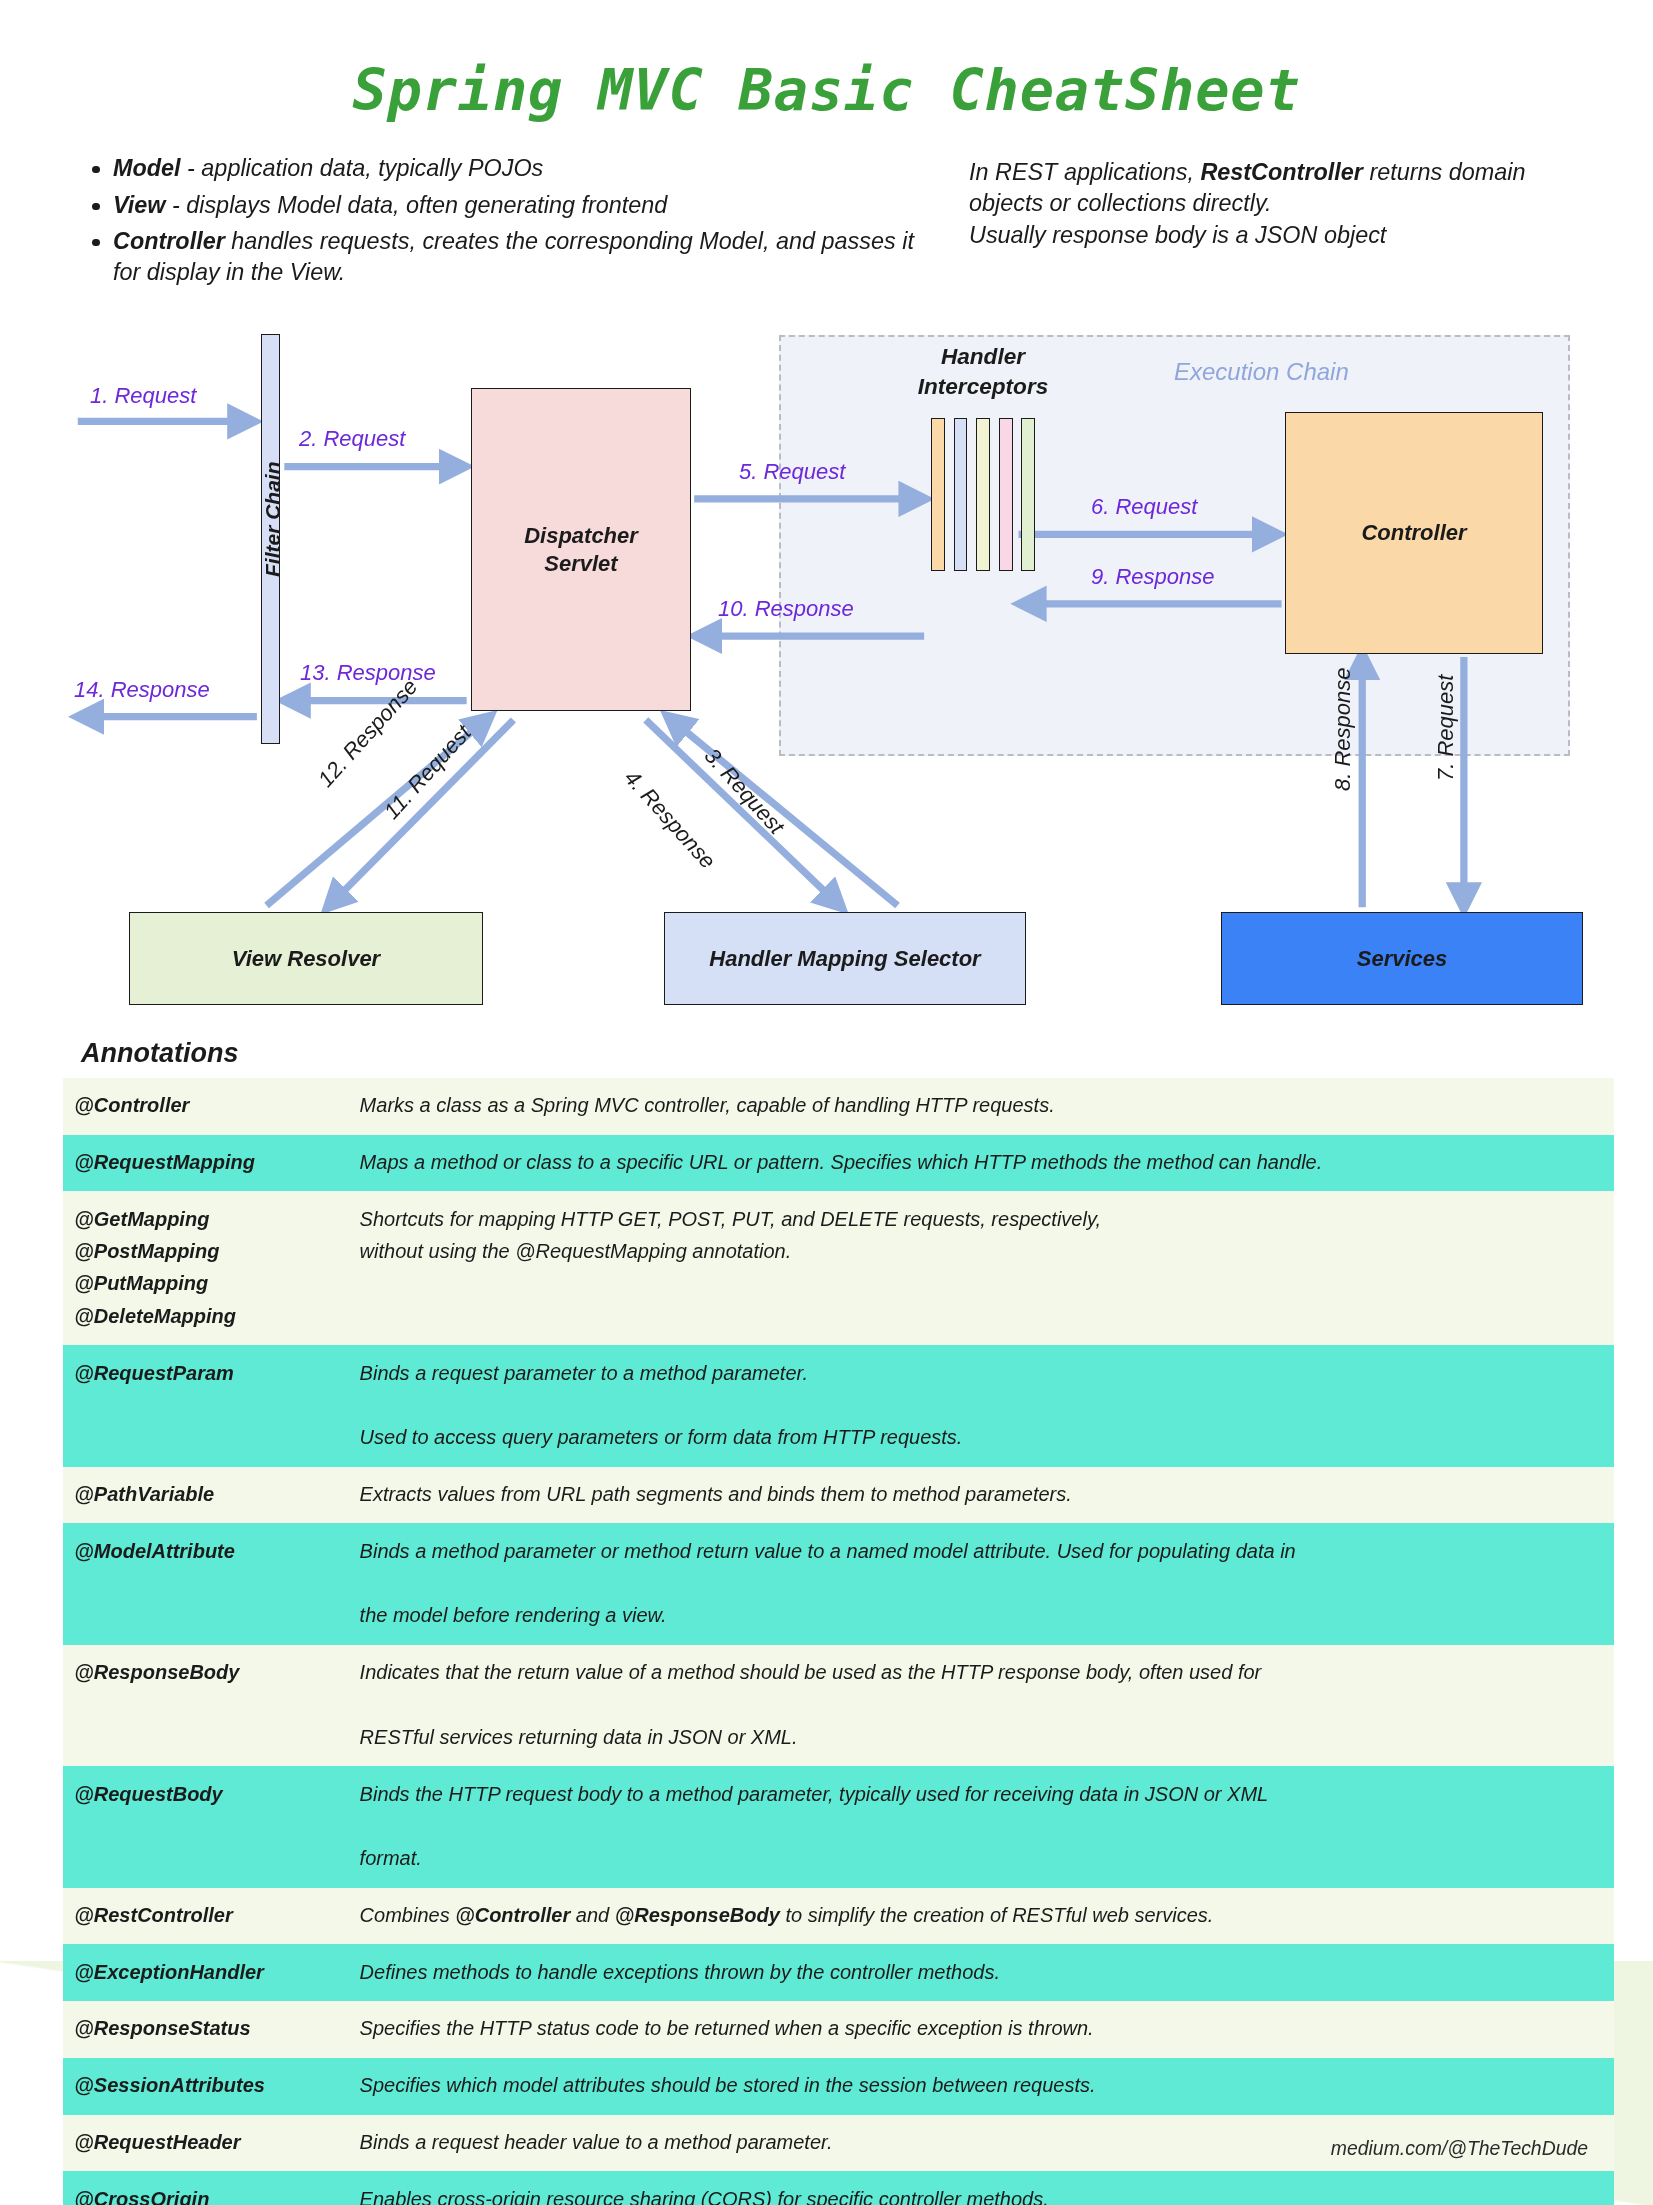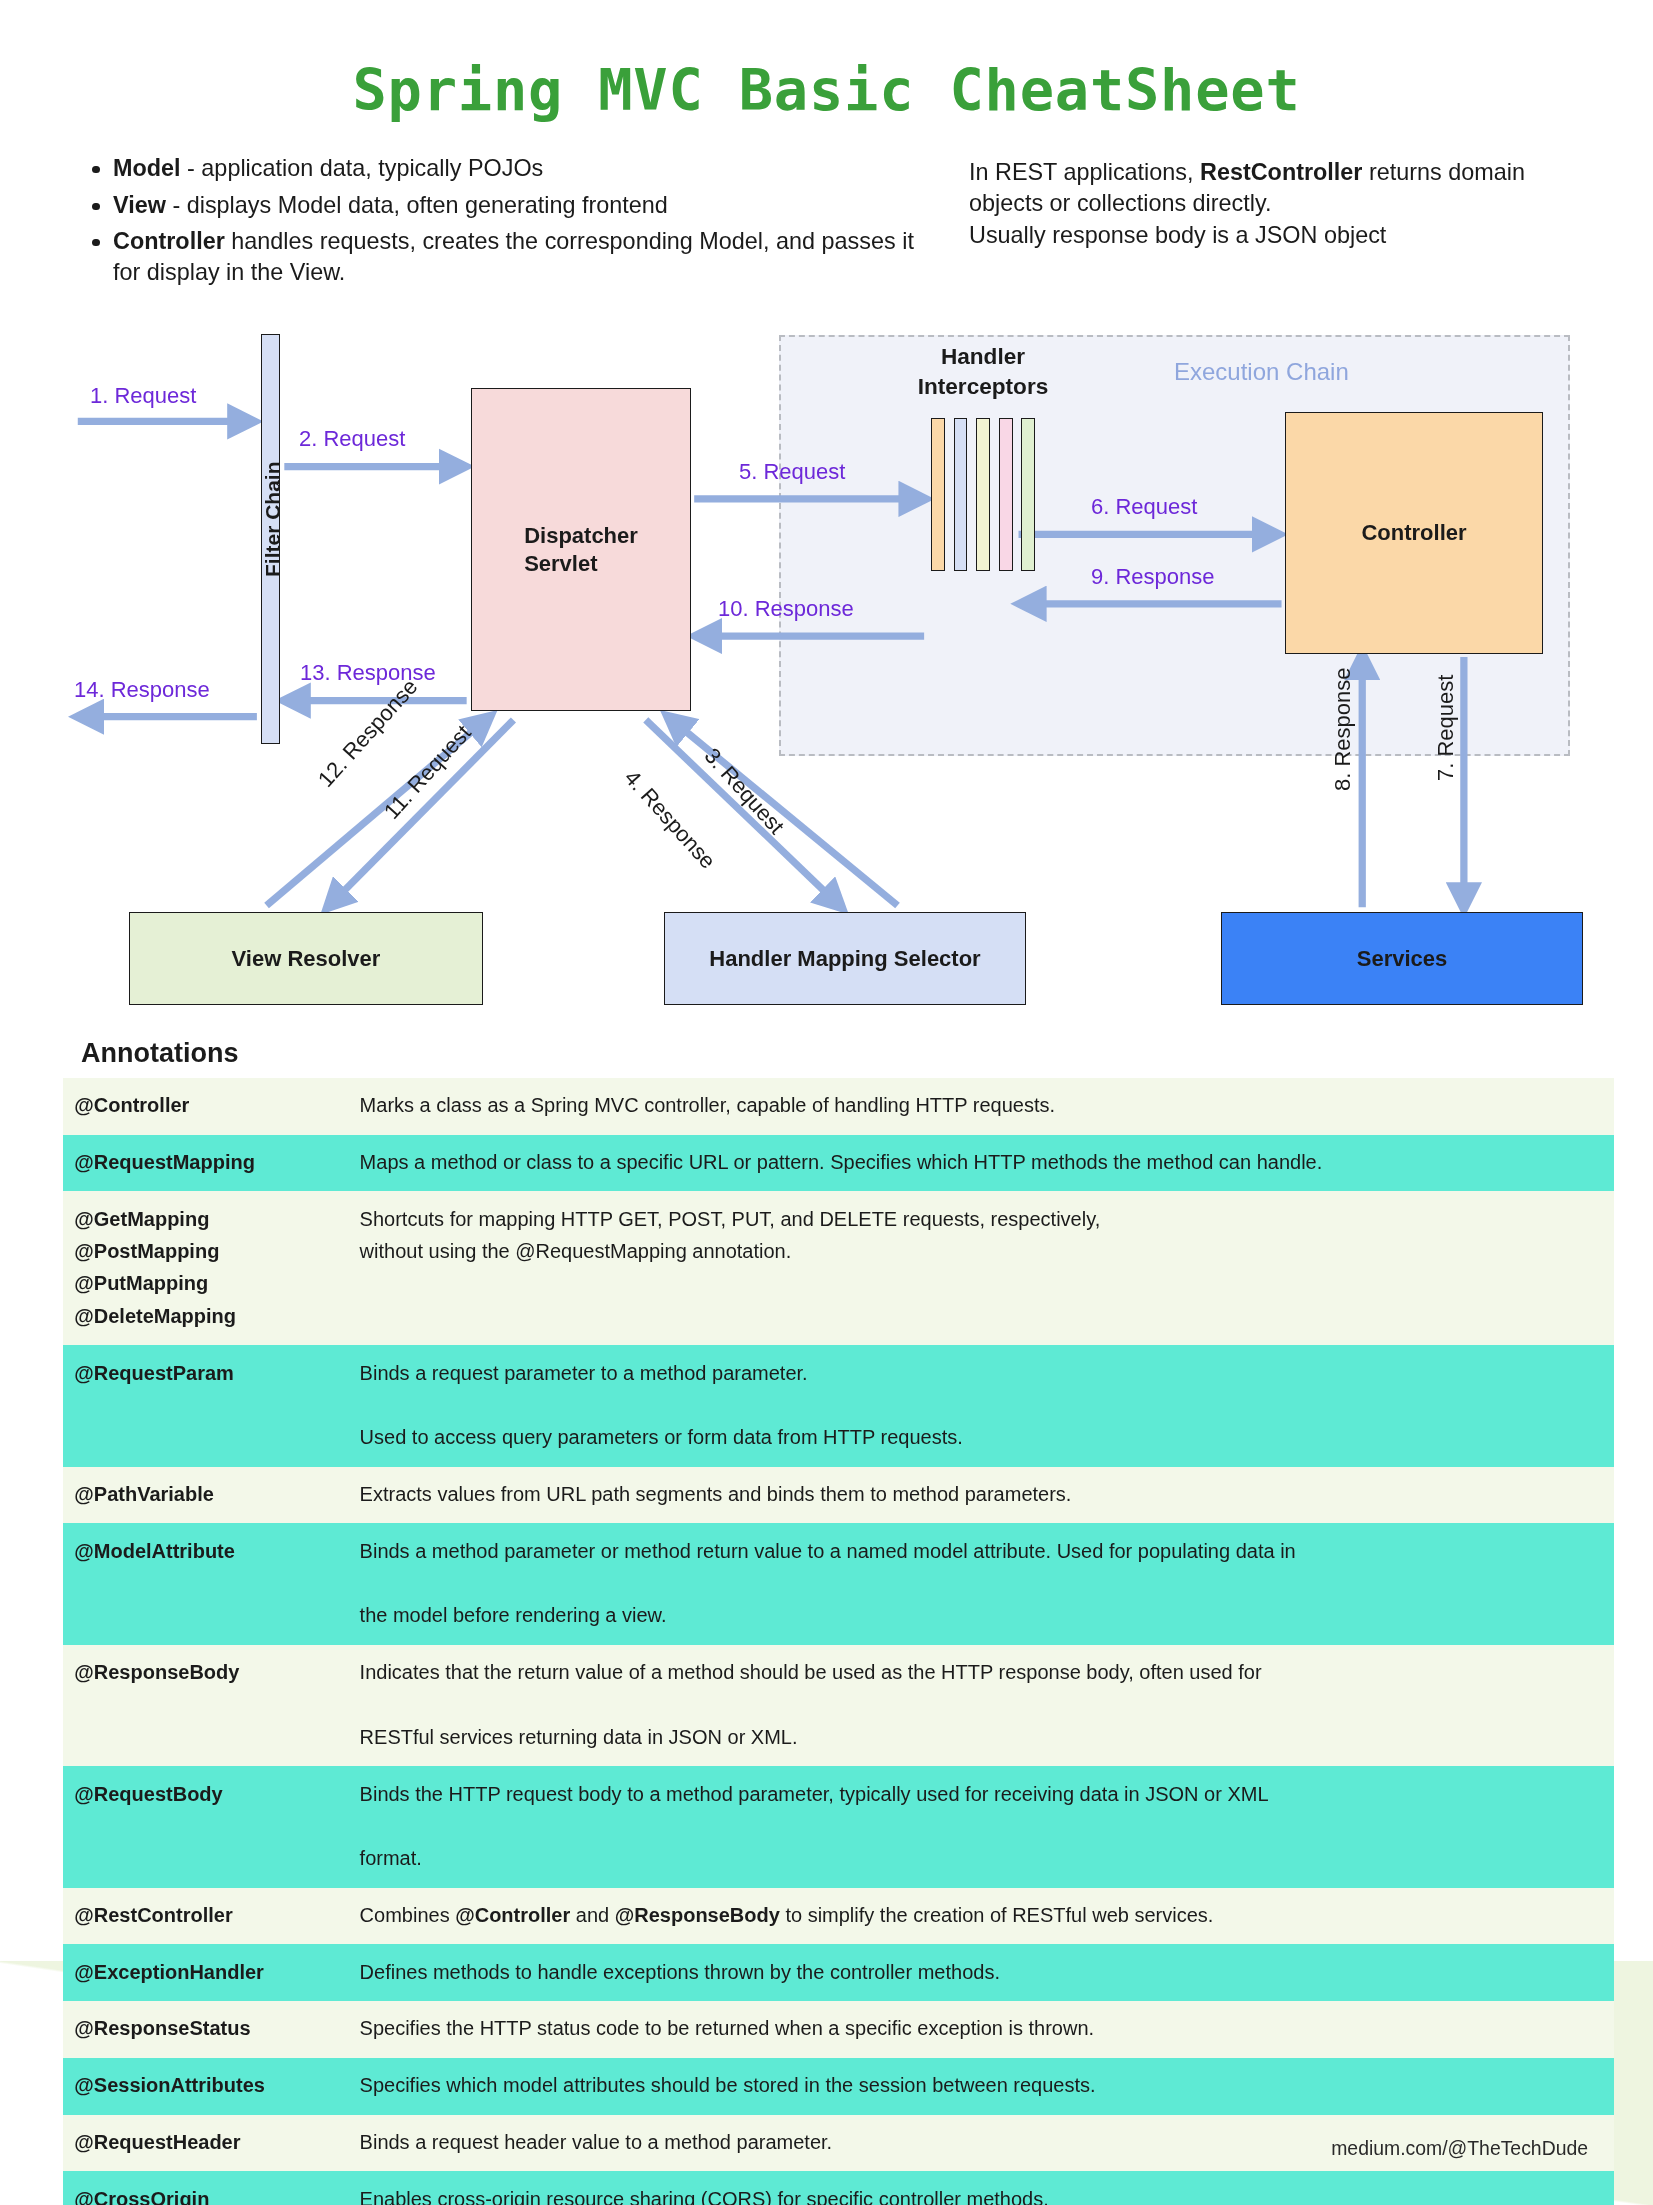--- a/index.html
+++ b/index.html
@@ -7,21 +7,21 @@
     width:1653px;height:2205px;position:relative;overflow:hidden;
     font-family:"Liberation Sans","DejaVu Sans",sans-serif;
     color:#1b1b1b;
   }
   
   #corner-wedge{
     position:absolute;left:0;top:1961px;width:1653px;height:244px;
     background:linear-gradient(to top right, transparent 0 49.5%, #eef5e0 50% 100%);
     z-index:0;pointer-events:none;
   }
-  #page{position:relative;z-index:1;width:1653px;height:2205px;}
+  #page{position:relative;z-index:1;width:1653px;height:2205px;font-style:italic;}
 
   
   #title{
     position:absolute;left:0;top:57px;width:1653px;text-align:center;
     font-family:"DejaVu Sans Mono","Liberation Mono",monospace;
     font-weight:bold;font-size:57px;letter-spacing:0.8px;color:#3aa03a;
     white-space:nowrap;
   }
 
   
@@ -37,21 +37,21 @@
   .bullet b{font-weight:bold;}
   #rest-note{
     position:absolute;left:969px;top:157px;width:613px;
     font-size:23.4px;line-height:1.34;
   }
   #rest-note b{font-weight:bold;}
 
   
   #diagram{position:absolute;left:0;top:323px;width:1653px;height:710px;}
   .dbox{position:absolute;border:1.6px solid #1b1b1b;box-sizing:border-box;
-        display:flex;align-items:center;justify-content:center;text-align:left;
+        display:flex;align-items:center;justify-content:center;text-align:center;
         font-weight:bold;font-size:22px;line-height:1.25;}
   #exec-chain{
     position:absolute;left:779px;top:12px;width:791px;height:421px;
     border:2.4px dashed #b9bcc2;background:#f0f2f9;box-sizing:border-box;
   }
   #exec-chain-label{
     position:absolute;left:1174px;top:35px;font-size:24px;color:#8fa6dd;
     white-space:nowrap;
   }
   #filter-chain-bar{

